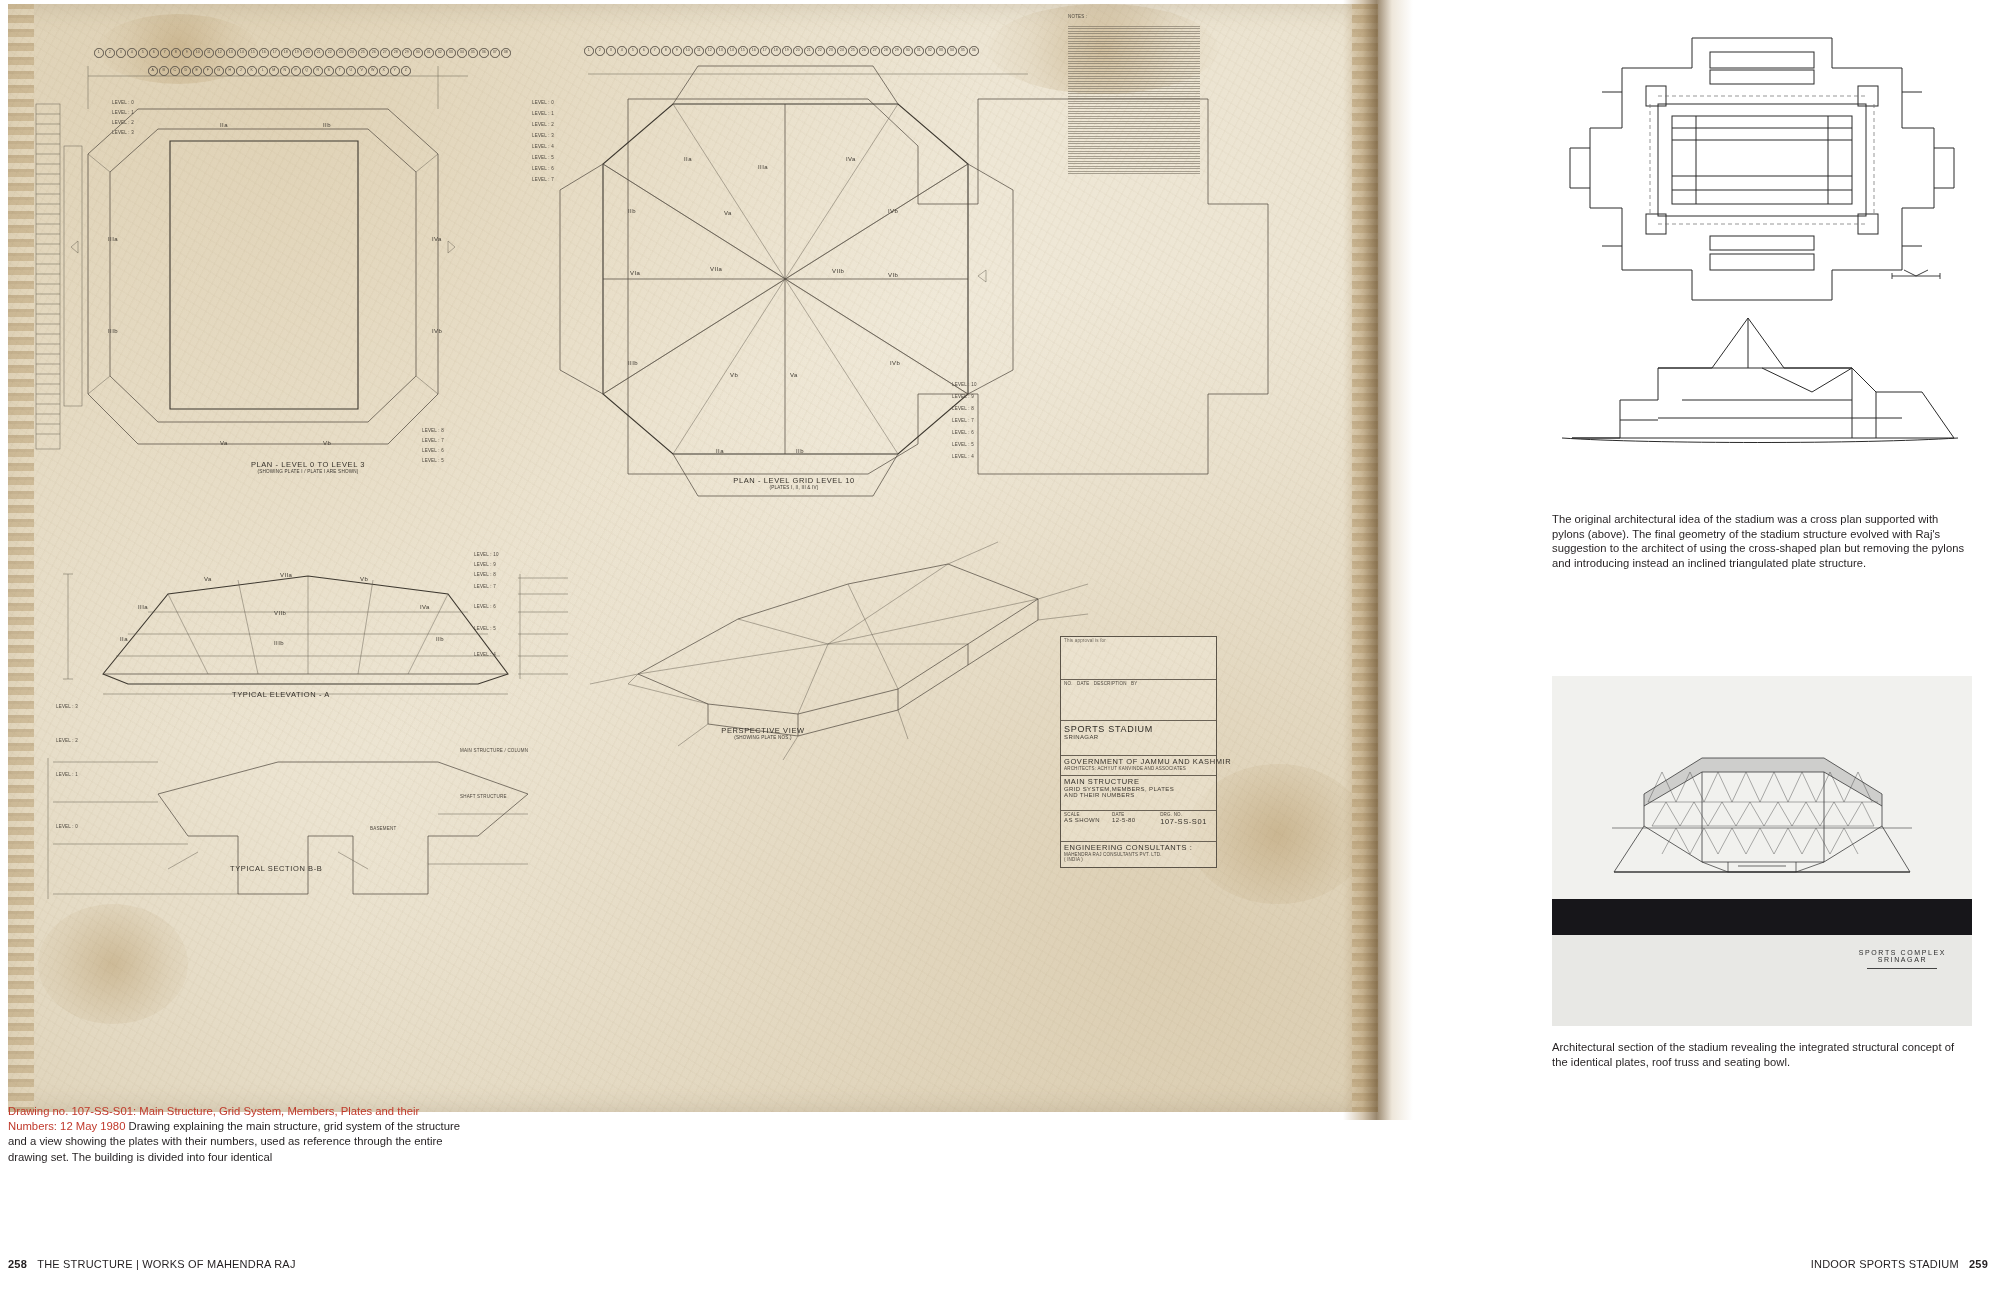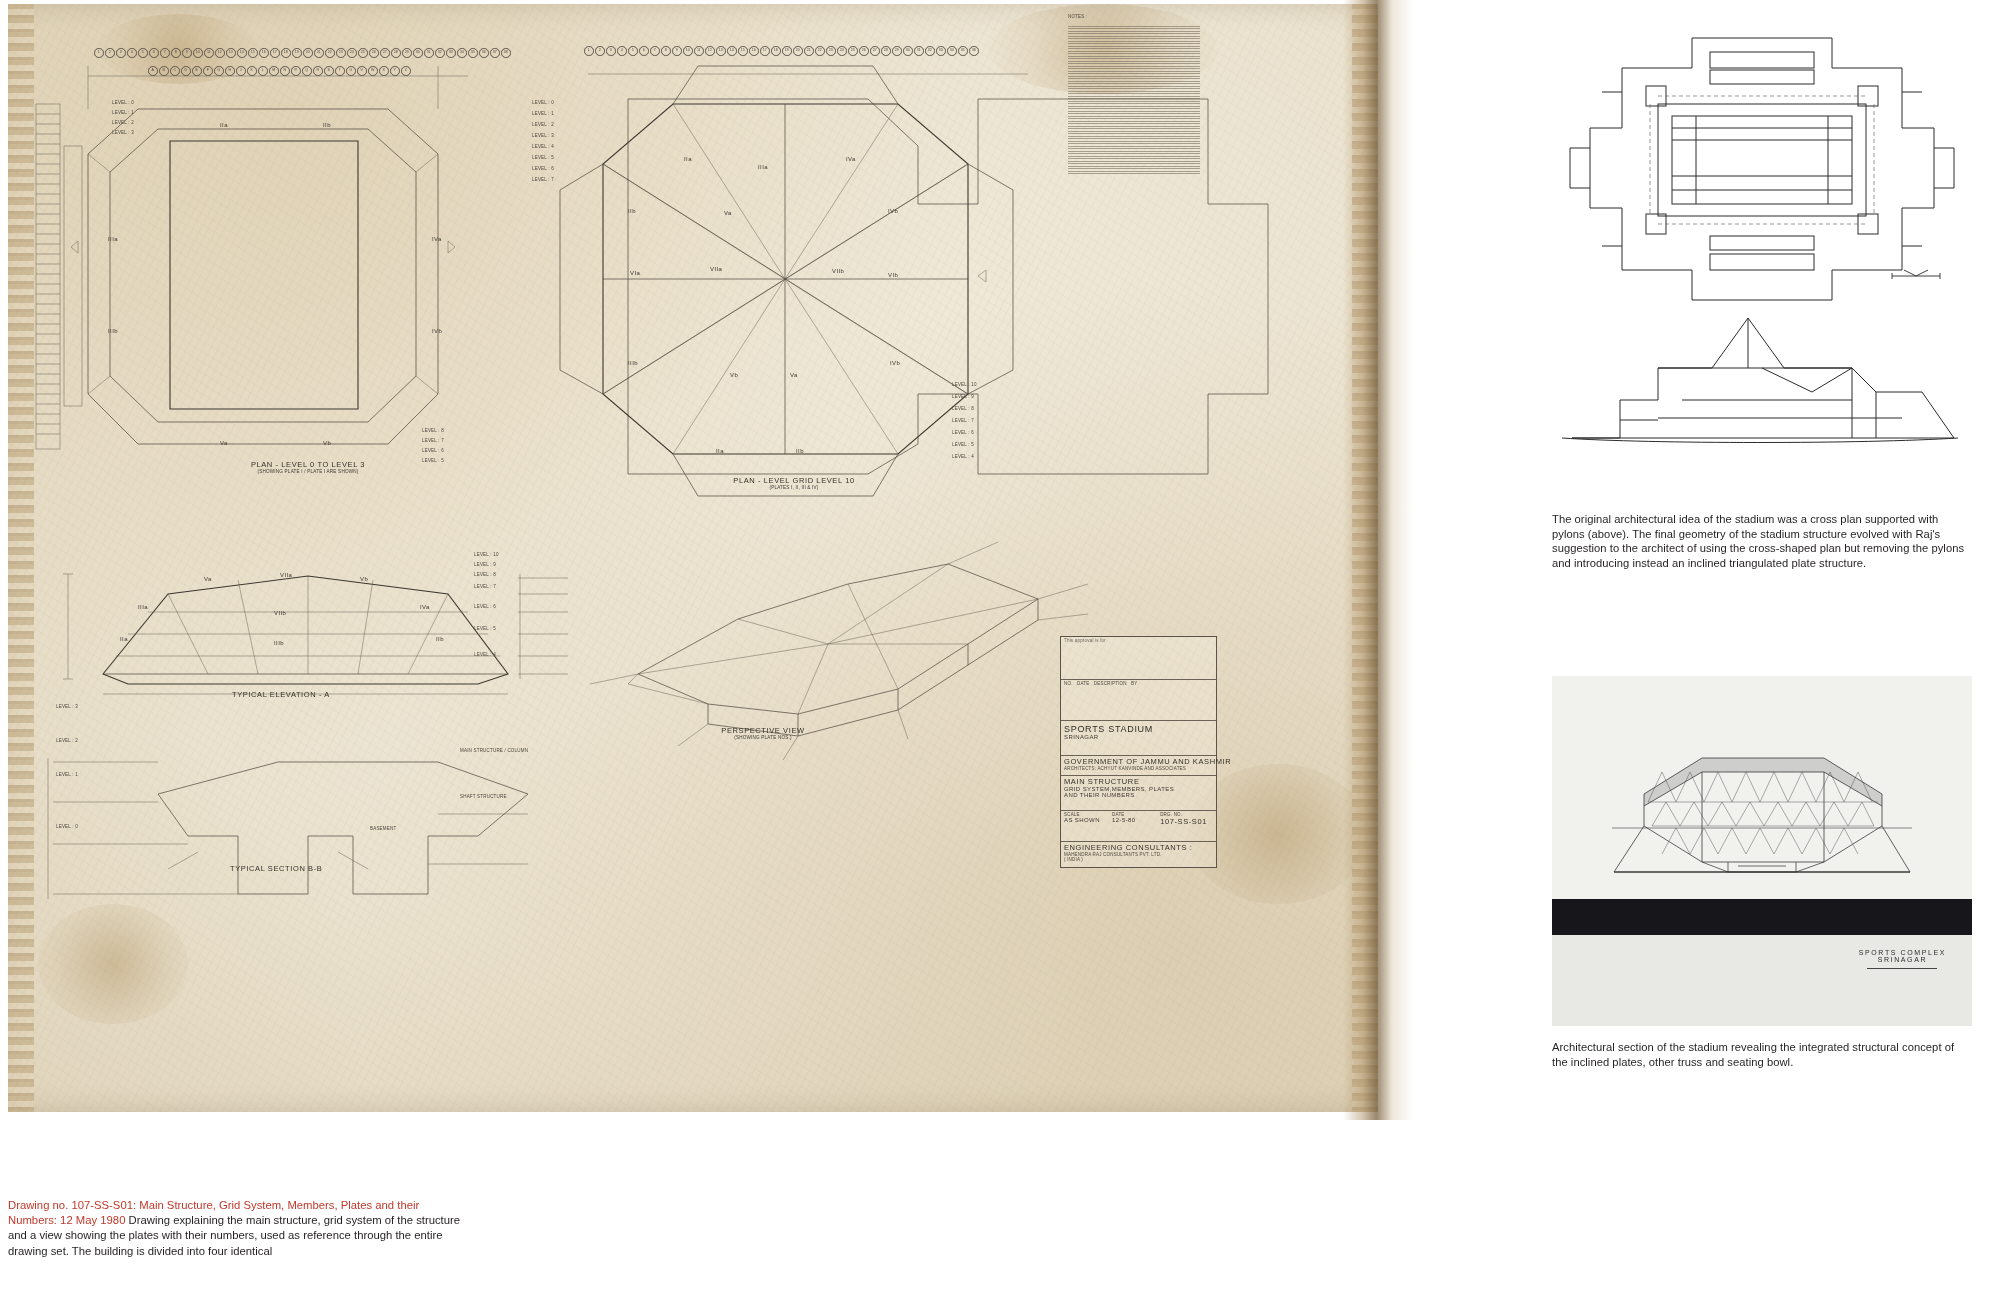--- a/index.html
+++ b/index.html
@@ -181,21 +181,21 @@
   }
   .photo .plate {
     position: absolute; left: 0; right: 0; top: 0; height: 223px;
     background: #f1f1ee;
   }
 
   
   .captions-area {
     position: absolute;
     left: 0;
-    top: 1176px;
+    top: 1082px;
     width: 1596px;
     height: 120px;
   }
   .cap-col { position: absolute; font-size: 11.3px; line-height: 15.2px; }
   .cap-title { color: #c0392b; }
 
   
   .footer {
     position: absolute;
     left: 0;
@@ -782,27 +782,37 @@
         <div class="band-dark"></div>
         <div class="band-bottom">
           <div style="position:absolute;right:26px;top:14px;text-align:center;font-size:7px;letter-spacing:1.6px;color:#2b2b2b;">
             <div>SPORTS COMPLEX</div>
             <div>SRINAGAR</div>
             <div style="margin-top:5px;border-top:.8px solid #444;width:70px;margin-left:auto;margin-right:auto;"></div>
           </div>
         </div>
       </div>
 
-      <p class="caption" style="position:absolute;left:0;top:1040px;width:420px;margin:0;">Architectural section of the stadium revealing the integrated structural concept of the inclined plates, other truss and seating bowl.</p>
+      <p class="caption" style="position:absolute;left:0;top:1040px;width:420px;margin:0;">Architectural section of the stadium revealing the integrated structural concept of the identical plates, roof truss and seating bowl.</p>
 
     </div>
 
     <div class="captions-area">
       <div class="cap-col" style="left:8px;top:22px;width:455px;">
         <span class="cap-title">Drawing no. 107-SS-S01: Main Structure, Grid System, Members, Plates and their Numbers: 12 May 1980</span>
         <span>Drawing explaining the main structure, grid system of the structure and a view showing the plates with their numbers, used as reference through the entire drawing set. The building is divided into four identical</span>
       </div>
     </div>
 
   </div>
 
+  <div class="footer">
+    <div class="left">
+      <span class="pg">258</span>
+      <span style="margin-left:7px;">THE STRUCTURE | WORKS OF MAHENDRA RAJ</span>
+    </div>
+    <div class="right">
+      <span>INDOOR SPORTS STADIUM</span>
+      <span class="pg" style="margin-left:7px;">259</span>
+    </div>
+  </div>
 
 </div>
 
 </body></html>

